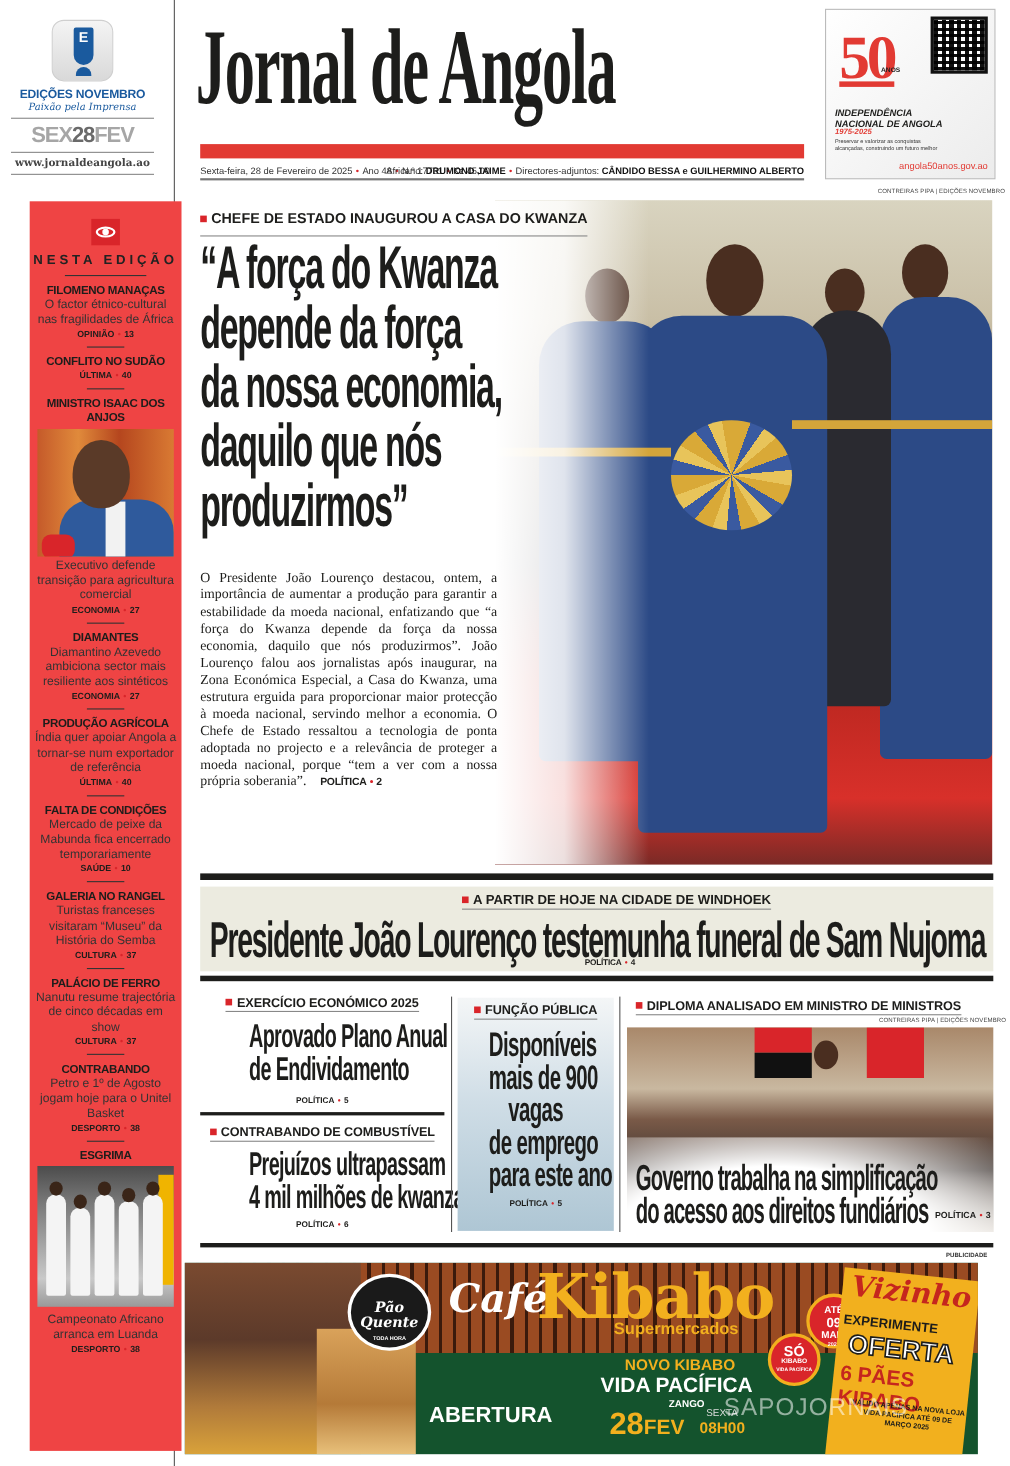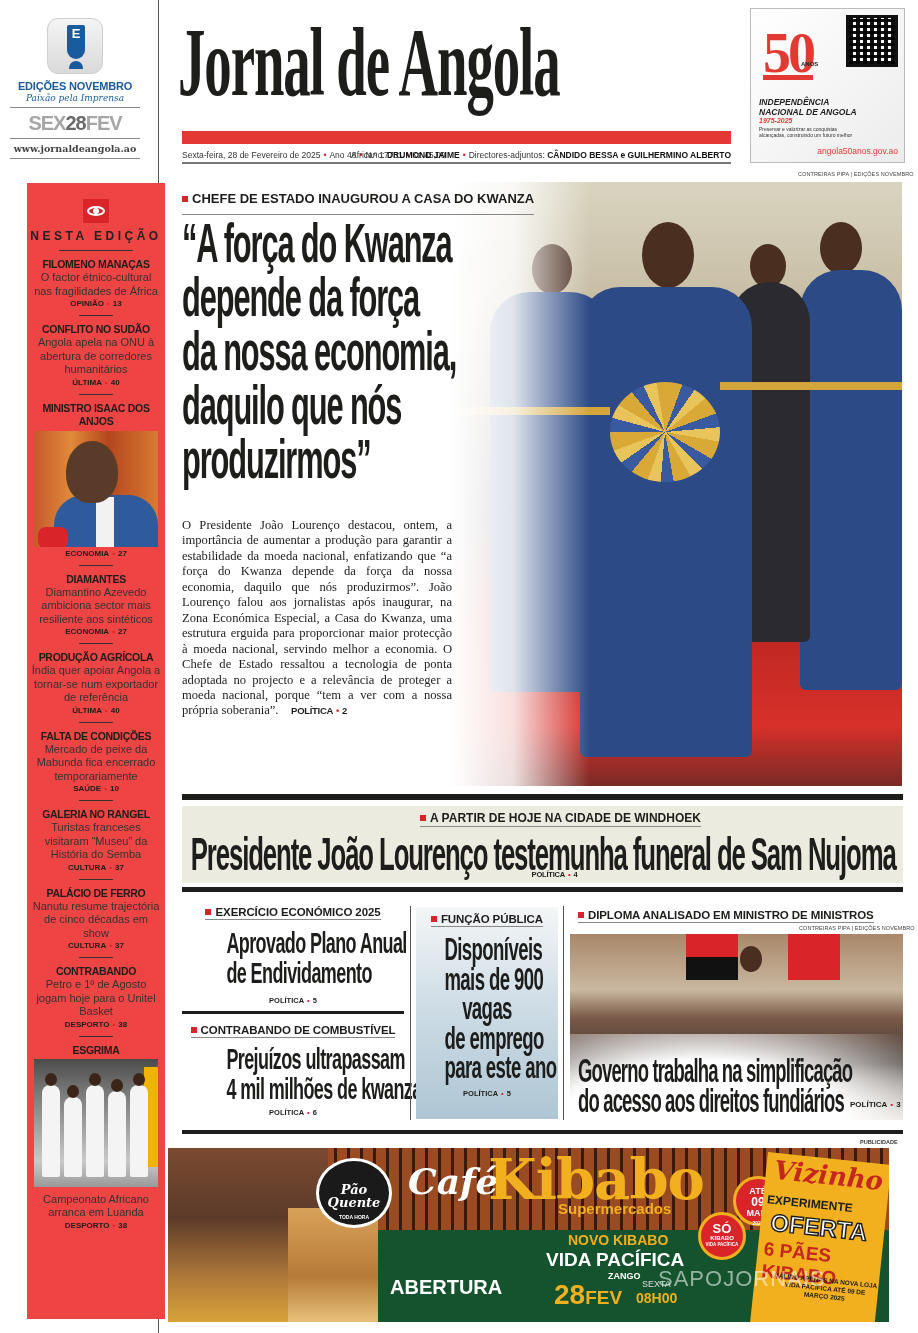--- a/index.html
+++ b/index.html
@@ -152,33 +152,33 @@
 
   <div>
     <div class="sb-kicker">FILOMENO MANAÇAS</div>
     <div class="sb-text">O factor étnico-cultural nas fragilidades de África</div>
     <div class="sb-sec"><span>OPINIÃO</span><span class="dot"></span><span>13</span></div>
   </div>
   <div class="sb-rule"></div>
 
   <div>
     <div class="sb-kicker">CONFLITO NO SUDÃO</div>
-    <div class="sb-text">Angola apela na ONU à abertura de corredores humanitários</div>
     <div class="sb-sec"><span>ÚLTIMA</span><span class="dot"></span><span>40</span></div>
   </div>
   <div class="sb-rule"></div>
 
   <div>
     <div class="sb-kicker">MINISTRO ISAAC DOS ANJOS</div>
     <div class="sb-photo1">
       <div class="suit"></div>
         <div class="shirt"></div>
         <div class="face"></div>
         <div class="mic"></div>
     </div>
+    <div class="sb-text">Executivo defende transição para agricultura comercial</div>
     <div class="sb-sec"><span>ECONOMIA</span><span class="dot"></span><span>27</span></div>
   </div>
   <div class="sb-rule"></div>
 
   <div>
     <div class="sb-kicker">DIAMANTES</div>
     <div class="sb-text">Diamantino Azevedo ambiciona sector mais resiliente aos sintéticos</div>
     <div class="sb-sec"><span>ECONOMIA</span><span class="dot"></span><span>27</span></div>
   </div>
   <div class="sb-rule"></div>

